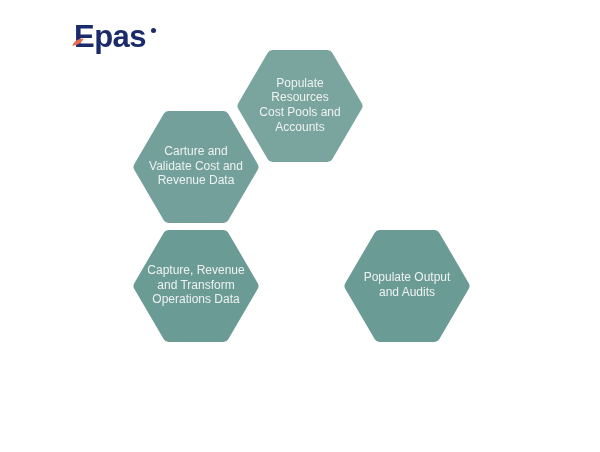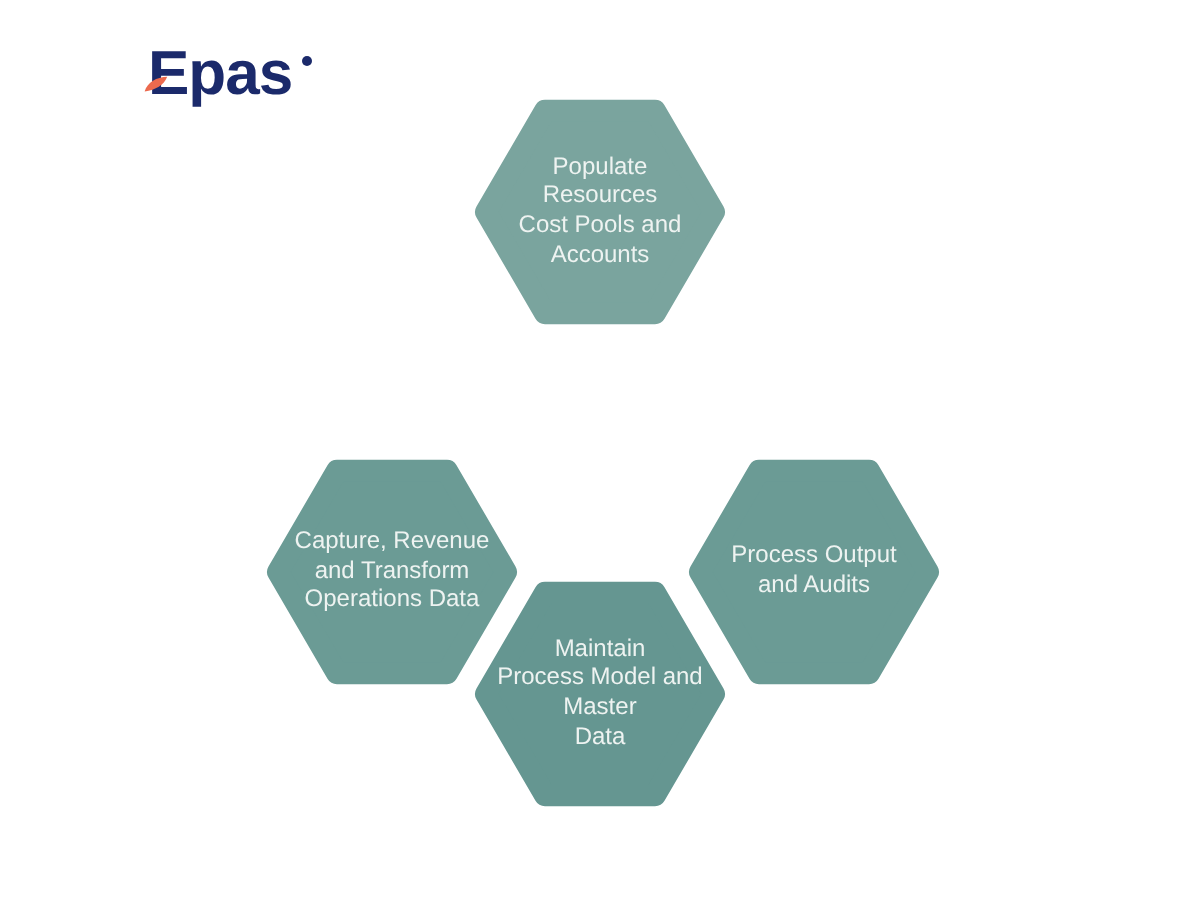--- a/index.html
+++ b/index.html
@@ -116,43 +116,42 @@
   <div class="hex pos-top" style="--fill: #7aa49e;">
     <svg viewBox="0 0 124 110">
       <polygon points="5,55 34.5,4.4 89.5,4.4 119,55 89.5,105.6 34.5,105.6"></polygon>
     </svg>
     <div class="hex-label">Populate
 Resources
 Cost Pools and
 Accounts</div>
   </div>
 
+  <div class="hex pos-top-left" style="--fill: #73a09a;">
+    <svg viewBox="0 0 124 110">
+      <polygon points="5,55 34.5,4.4 89.5,4.4 119,55 89.5,105.6 34.5,105.6"></polygon>
+    </svg>
+    <div class="hex-label">Carture and
+Validate Cost and
+Revenue Data</div>
+  </div>
 
 
 
   <div class="hex pos-bottom-left" style="--fill: #6b9b95;">
     <svg viewBox="0 0 124 110">
       <polygon points="5,55 34.5,4.4 89.5,4.4 119,55 89.5,105.6 34.5,105.6"></polygon>
     </svg>
     <div class="hex-label">Capture, Revenue
 and Transform
 Operations Data</div>
   </div>
 
   <div class="hex pos-bottom-right" style="--fill: #6b9b95;">
     <svg viewBox="0 0 124 110">
       <polygon points="5,55 34.5,4.4 89.5,4.4 119,55 89.5,105.6 34.5,105.6"></polygon>
     </svg>
-    <div class="hex-label">Process Output
+    <div class="hex-label">Populate Output
 and Audits</div>
   </div>
 
-  <div class="hex pos-bottom" style="--fill: #659691;">
-    <svg viewBox="0 0 124 110">
-      <polygon points="5,55 34.5,4.4 89.5,4.4 119,55 89.5,105.6 34.5,105.6"></polygon>
-    </svg>
-    <div class="hex-label">Maintain
-Process Model and
-Master
-Data</div>
-  </div>
 
 </div>
 
 </body></html>

